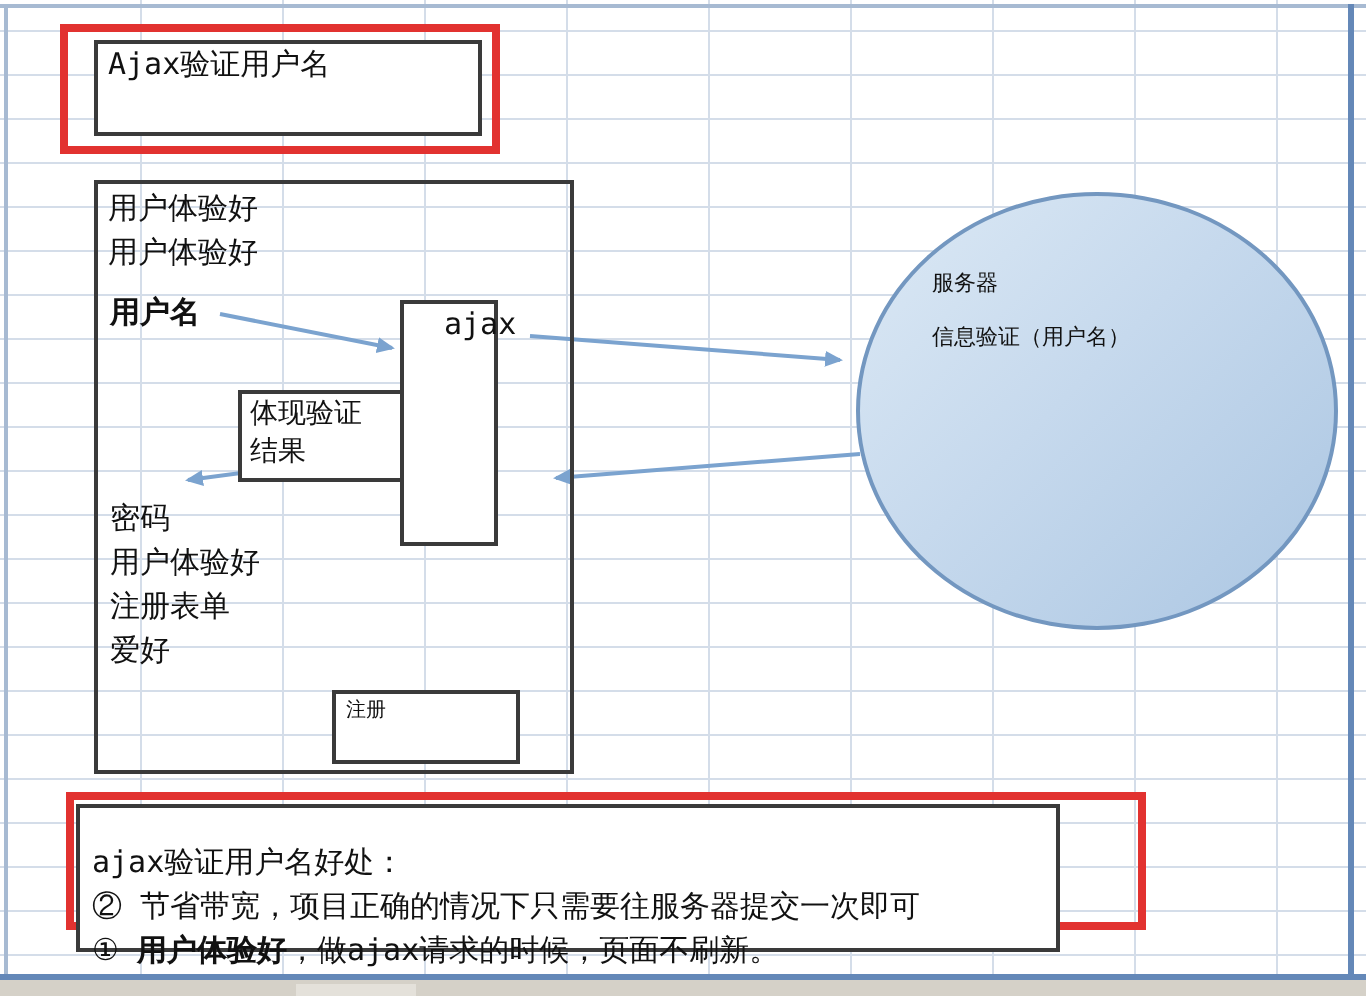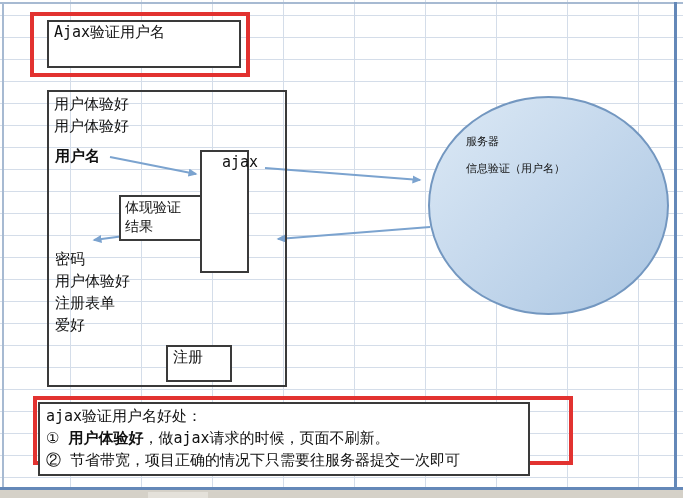--- a/index.html
+++ b/index.html
@@ -27,34 +27,34 @@
   .top-red   { left:30px; top:12px; width:220px; height:65px; }
   .top-title { left:47px; top:20px; width:194px; height:48px; padding:1px 5px; font-size:15px; z-index:4; }
 
   
   .client-box { left:47px; top:90px; width:240px; height:297px; border:2px solid #3a3a3a; background:transparent; }
   .client-header { position:absolute; left:5px; top:1px; font-size:15px; line-height:22px; white-space:pre-line; }
   .username { position:absolute; left:6px; top:55px; font-size:15px; font-weight:bold; }
   .ajax-box { position:absolute; left:151px; top:58px; width:49px; height:123px; padding:1px 20px; font-size:15px; border:2px solid #3a3a3a; background:#fff; }
   .result-box { position:absolute; left:54px; top:103px; width:83px; height:46px; padding:1px 4px; font-size:14px; line-height:19px; border:2px solid #3a3a3a; background:#fff;margin-left:16px; }
   .fields { position:absolute; left:6px; top:156px; font-size:15px; line-height:22px; }
-  .register-box { position:absolute; left:117px; top:253px; width:66px; height:37px; padding:1px 5px; font-size:15px; border:2px solid #3a3a3a; background:#fff; }
+  .register-box { position:absolute; left:117px; top:253px; width:94px; height:37px; padding:1px 5px; font-size:10px; border:2px solid #3a3a3a; background:#fff; }
 
   
   .server-ellipse {
     left:428px; top:96px; width:241px; height:219px;
     border:2px solid #7397c0; border-radius:50%;
     background:linear-gradient(135deg, #dce9f5 0%, #c6d9ed 45%, #abc6e2 100%);
     padding:34px 18px 0 36px; font-size:11px; line-height:20px;
   }
   .server-task { margin-top:7px; }
 
   
   .bottom-red { left:33px; top:396px; width:540px; height:69px; }
-  .bottom-box { left:38px; top:402px; width:492px; height:74px; padding:1px 6px; font-size:15px; line-height:22px; z-index:4; }
+  .bottom-box { left:38px; top:402px; width:492px; height:74px; padding:16px 6px; font-size:15px; line-height:22px; z-index:4; }
   .bold { font-weight:bold; }
 
   
   .frame { position:absolute; z-index:10; }
   .frame-top    { left:0; top:2px; width:683px; height:2px; background:#a7bad2; }
   .frame-left   { left:2px; top:2px; width:2px; height:486px; background:#a7bad2; }
   .frame-right  { left:674px; top:2px; width:3px; height:487px; background:#6488b8; }
   .frame-bottom { left:0; top:487px; width:683px; height:3px; background:#6488b8; }
   .bottom-strip { left:0; top:490px; width:683px; height:8px; background:#d5d1c8; }
   .strip-notch  { left:148px; top:492px; width:60px; height:6px; background:#e4e1da; }
@@ -109,22 +109,22 @@
   </div>
 
   <div class="shape server-ellipse">
     <div>服务器</div>
     <div class="server-task">信息验证（用户名）</div>
   </div>
 
   <div class="shape red-rect bottom-red"></div>
   <div class="shape box bottom-box">
     <div>ajax验证用户名好处：</div>
+    <div><span>② </span><span>节省带宽，项目正确的情况下只需要往服务器提交一次即可</span></div>
     <div><span>① </span><span class="bold">用户体验好</span><span>，做ajax请求的时候，页面不刷新。</span></div>
-    <div><span>② </span><span>节省带宽，项目正确的情况下只需要往服务器提交一次即可</span></div>
   </div>
 
   <div class="frame frame-top"></div>
   <div class="frame frame-left"></div>
   <div class="frame frame-right"></div>
   <div class="frame frame-bottom"></div>
   <div class="frame bottom-strip"></div>
   <div class="frame strip-notch"></div>
 
 </div>

